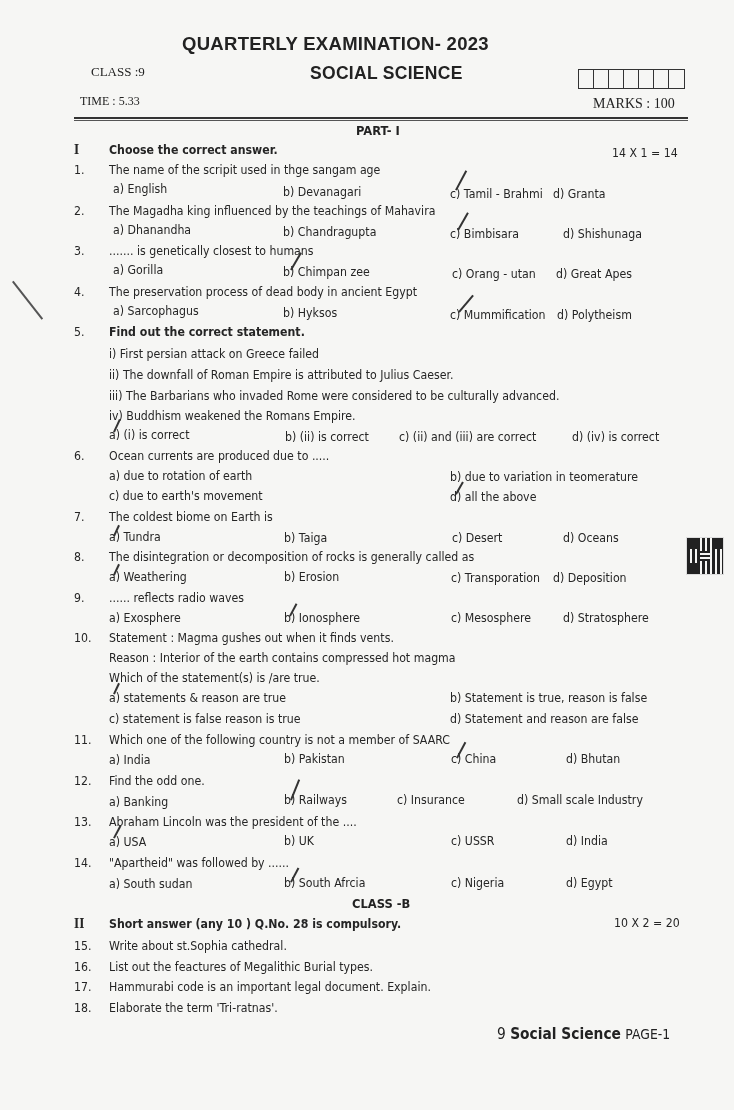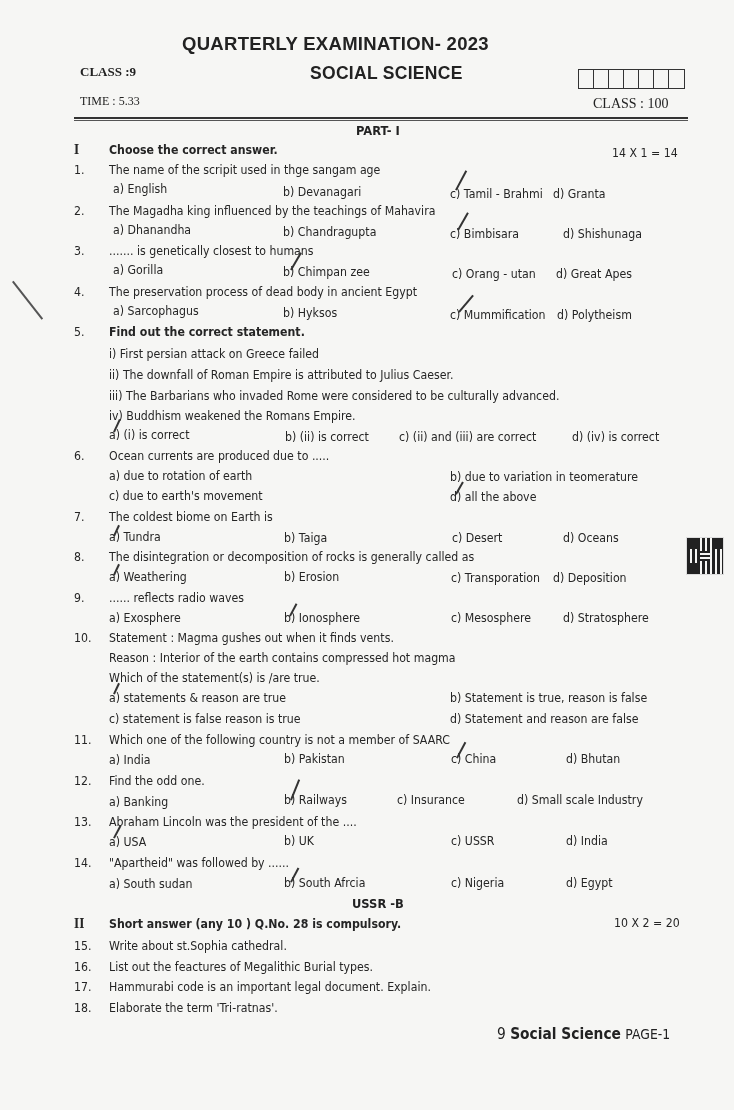--- a/index.html
+++ b/index.html
@@ -17,21 +17,21 @@
     left: 182px; top: 33px; font-size: 18.5px; font-weight: bold;
     font-family: "Liberation Sans", sans-serif; letter-spacing: 0.3px; color: #222;
   }
   .subject {
     left: 310px; top: 63px; font-size: 17.5px; font-weight: bold;
     font-family: "Liberation Sans", sans-serif; letter-spacing: 0.3px; color: #222;
   }
   .serif-lbl {
     font-family: "Liberation Serif", serif; font-size: 13px; color: #222;
   }
-  .class-lbl { left: 80px; top: 64px; font-weight: bold; }
+  .class-lbl { left: 91px; top: 64px; }
   .time-lbl { left: 80px; top: 94px; font-size: 12px; }
   .marks-lbl { left: 593px; top: 96px; font-size: 14px; }
 
   .regno {
     left: 578px; top: 69px; display: flex; border: 1.5px solid #333;
     height: 18px;
   }
   .regno span { width: 15px; height: 18px; border-right: 1.5px solid #333; box-sizing: border-box; }
   .regno span:last-child { border-right: none; }
 
@@ -81,21 +81,21 @@
 </style>
 </head>
 <body>
 
 <div class="page">
 
   <div class="abs title">QUARTERLY EXAMINATION-  2023</div>
   <div class="abs subject">SOCIAL SCIENCE</div>
   <div class="abs serif-lbl class-lbl">CLASS :9</div>
   <div class="abs serif-lbl time-lbl">TIME : 5.33</div>
-  <div class="abs serif-lbl marks-lbl">CLASS : 100</div>
+  <div class="abs serif-lbl marks-lbl">MARKS : 100</div>
   <div class="abs regno">
     <span></span>
     <span></span>
     <span></span>
     <span></span>
     <span></span>
     <span></span>
     <span></span>
   </div>
   <div class="abs rule1"></div>
@@ -203,21 +203,21 @@
   <div class="abs opt" style="left:451px;top:833px;">c) USSR</div>
   <div class="abs opt" style="left:566px;top:833px;">d) India</div>
 
   <div class="abs q qnum" style="top:855px;">14.</div>
   <div class="abs q qtext" style="top:855px;">"Apartheid" was followed by ......</div>
   <div class="abs opt" style="left:109px;top:876px;">a) South sudan</div>
   <div class="abs opt" style="left:284px;top:875px;">b) South Afrcia</div>
   <div class="abs opt" style="left:451px;top:875px;">c) Nigeria</div>
   <div class="abs opt" style="left:566px;top:875px;">d) Egypt</div>
 
-  <div class="abs part-h part2">USSR -B</div>
+  <div class="abs part-h part2">CLASS -B</div>
   <div class="abs q qnum sec-title" style="top:916px;font-family:'DejaVu Serif',serif;">II</div>
   <div class="abs q qtext sec-title" style="top:916px;">Short answer (any 10 ) Q.No. 28 is compulsory.</div>
   <div class="abs mk" style="left:614px;top:915px;">10 X 2 = 20</div>
 
   <div class="abs q qnum" style="top:938px;">15.</div>
   <div class="abs q qtext" style="top:938px;">Write about st.Sophia cathedral.</div>
   <div class="abs q qnum" style="top:959px;">16.</div>
   <div class="abs q qtext" style="top:959px;">List out the feactures of Megalithic Burial types.</div>
   <div class="abs q qnum" style="top:979px;">17.</div>
   <div class="abs q qtext" style="top:979px;">Hammurabi code is an important legal document. Explain.</div>

